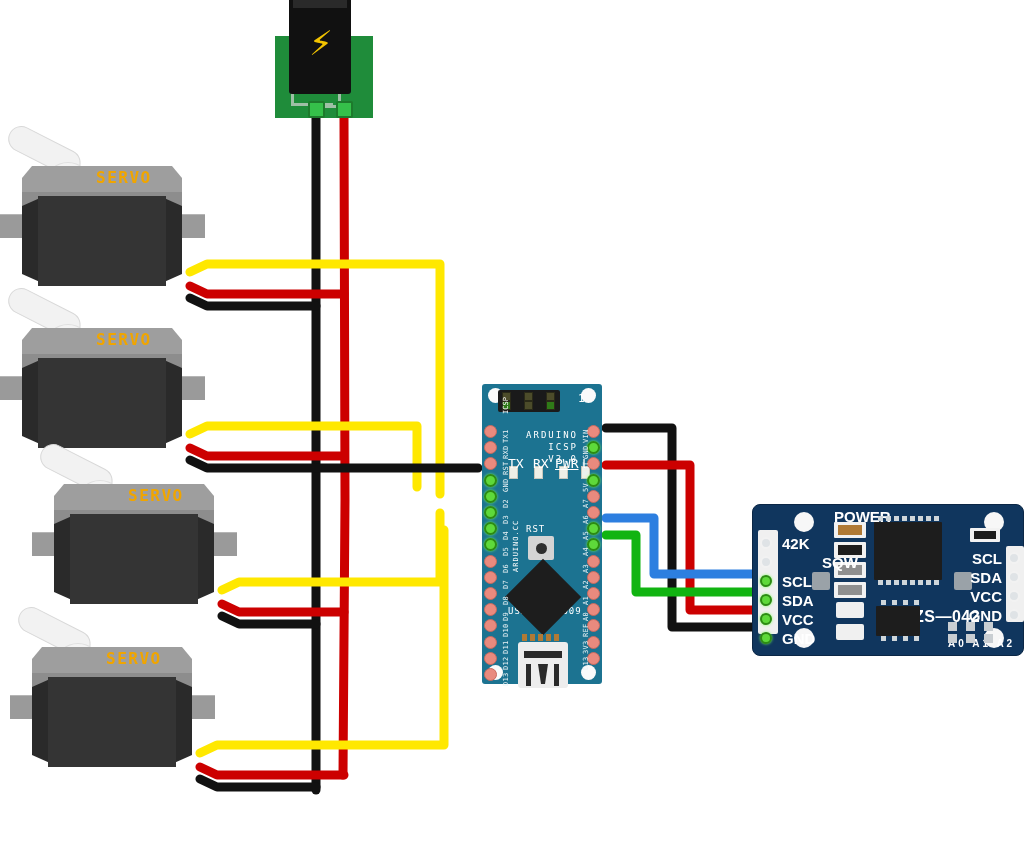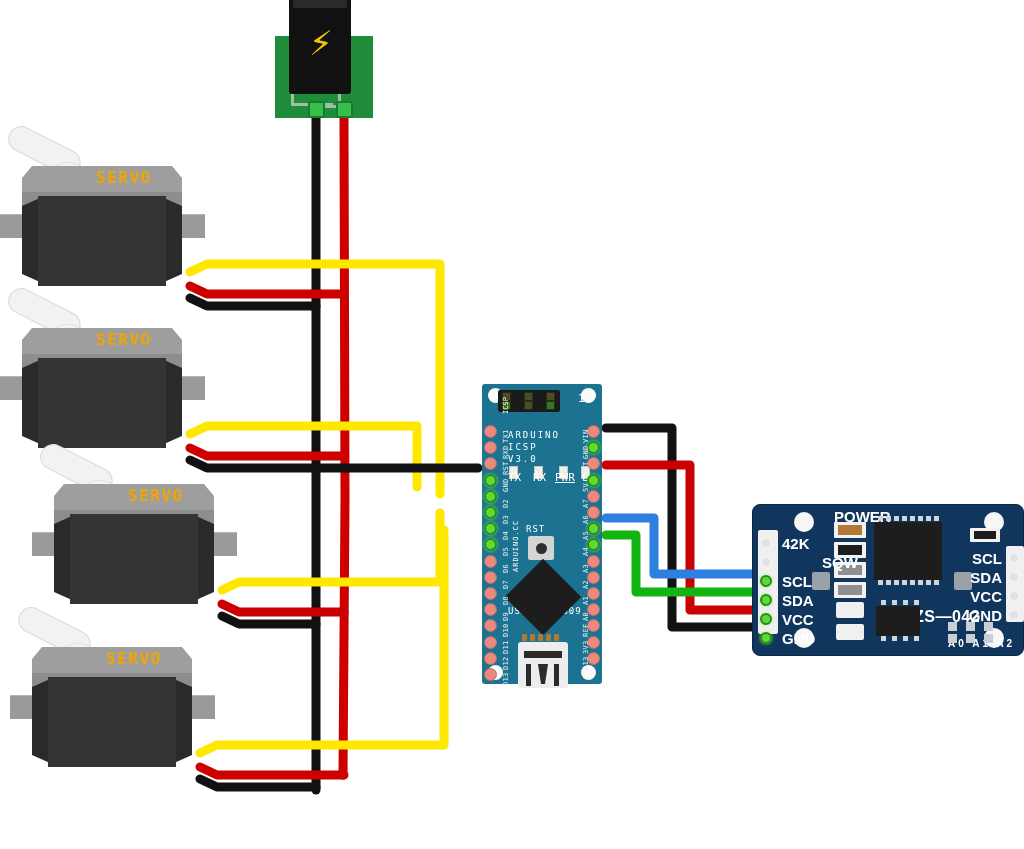--- a/index.html
+++ b/index.html
@@ -119,36 +119,36 @@
   #nano .pinlabel {
     position:absolute; font-family:"DejaVu Sans Mono", monospace;
     font-size:7px; color:#e8f2f5; white-space:nowrap;
     transform:rotate(-90deg); transform-origin:left top; letter-spacing:.3px;
   }
   #nano .silk {
     position:absolute; font-family:"DejaVu Sans Mono", monospace;
     color:#ffffff; white-space:nowrap;
   }
   #nano .title {
-    font-size:9px; letter-spacing:2px; text-align:left; width:70px;
+    font-size:9px; letter-spacing:2px; text-align:right; width:70px;
   }
   #nano .icsp-blk {
     position:absolute; left:16px; top:6px; width:62px; height:22px;
     background:#1a1a1a; border-radius:2px;
   }
   #nano .icsp-pad {
     position:absolute; width:9px; height:9px; background:#4c4c2a; border:1px solid #2a2a18;
   }
   #nano .icsp-pad.g { background:#2f7a18; }
   #nano .led {
     position:absolute; width:9px; height:13px; background:#f0efe6; border:1px solid #c9c8bd;
   }
   #nano .ledlab {
     position:absolute; font-family:"DejaVu Sans Mono", monospace;
-    font-size:11px; color:#ffffff;margin-top:15px;
+    font-size:13px; color:#ffffff;
   }
   #nano .rstbtn {
     position:absolute; left:46px; top:152px; width:26px; height:24px;
     background:#d4d4d4; border-radius:2px;
   }
   #nano .rstbtn i {
     position:absolute; left:8px; top:7px; width:11px; height:11px;
     background:#2e2e2e; border-radius:50%;
   }
   #nano .mcu {

